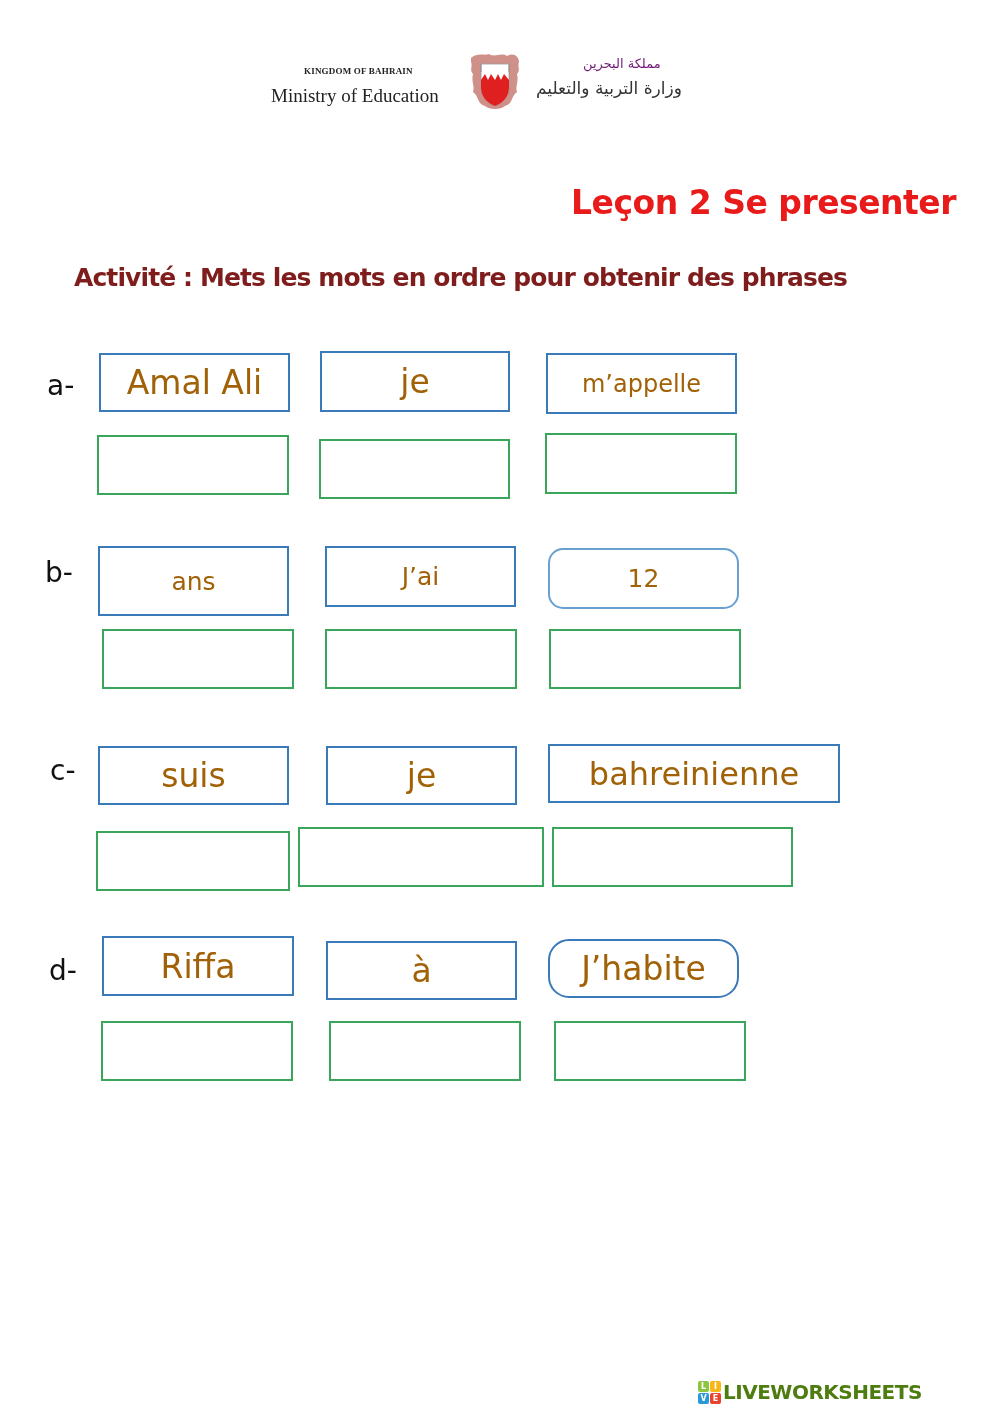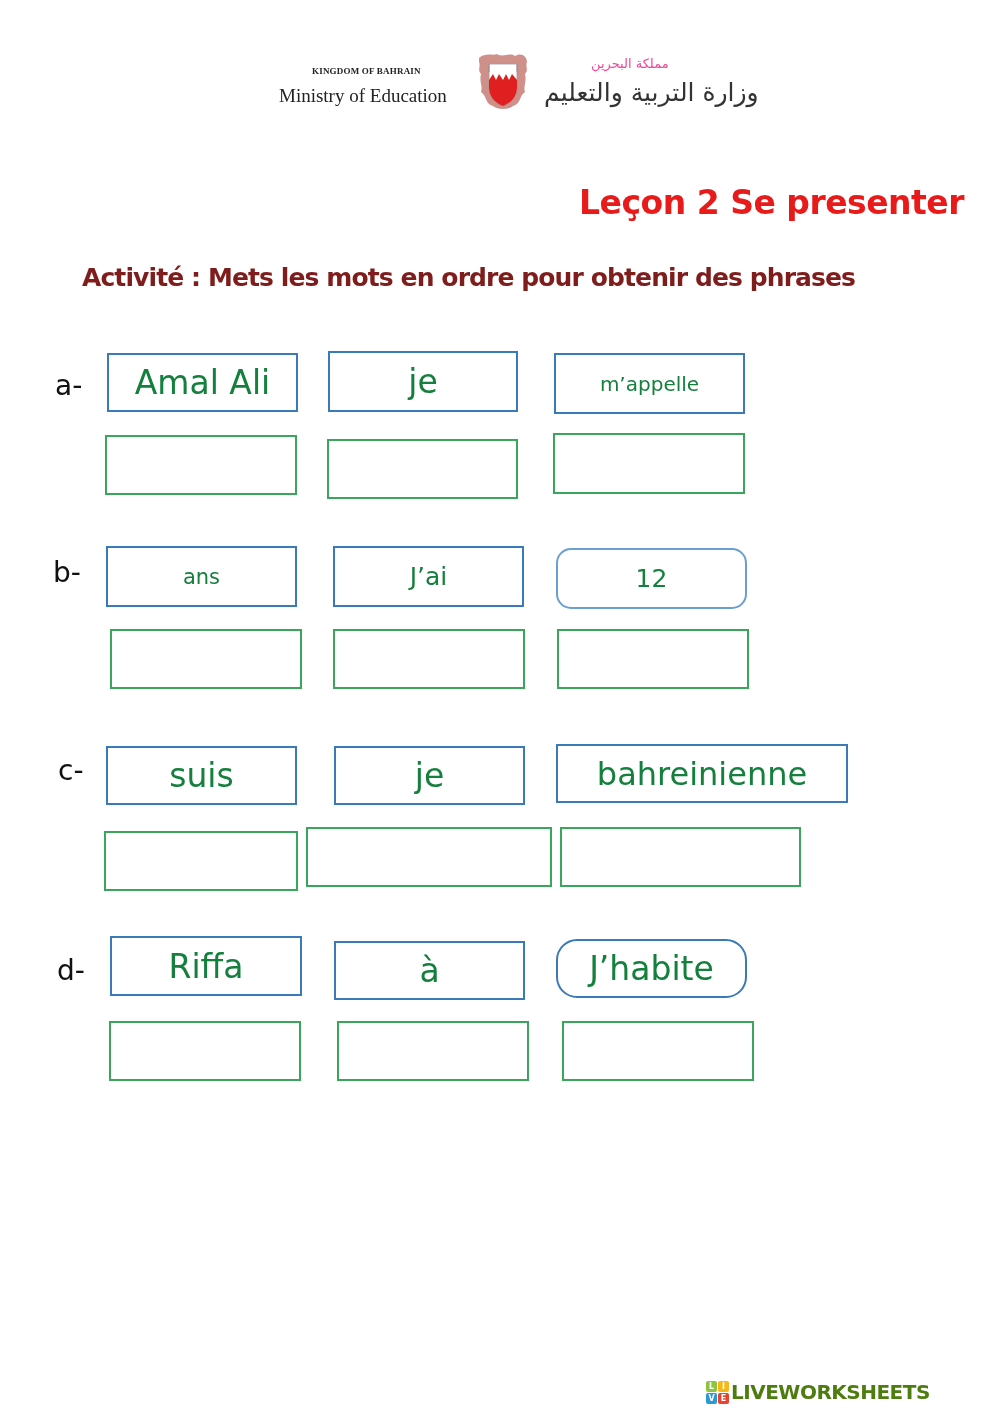--- a/index.html
+++ b/index.html
@@ -1,27 +1,27 @@
 <!DOCTYPE html>
 <html><head>
 <meta charset="utf-8">
 <style>
   html, body { margin: 0; padding: 0; background: #ffffff; }
   body { width: 1000px; height: 1413px; position: relative; overflow: hidden; font-family: "Liberation Sans", "DejaVu Sans", sans-serif; color: #111; }
-  .abs { position: absolute; margin-left: 8px; }
+  .abs { position: absolute; }
   
   .kingdom { left: 304px; top: 66px; font-family: "Liberation Serif", serif; font-size: 9px; font-weight: bold; letter-spacing: 0.2px; color: #222; }
   .ministry { left: 271px; top: 85px; font-family: "Liberation Serif", serif; font-size: 19px; color: #222; text-align: right; }
   .emblem { left: 467px; top: 52px; width: 56px; height: 62px; }
-  .arabic-top { left: 583px; top: 56px; font-family: "DejaVu Sans", sans-serif; font-size: 13px; color: #ec4899; direction: rtl; }
-  .arabic-main { left: 536px; top: 78px; font-family: "DejaVu Sans", sans-serif; font-size: 25px; color: #333; direction: rtl; letter-spacing: -0.5px; }
+  .arabic-top { left: 583px; top: 56px; font-family: "DejaVu Sans", sans-serif; font-size: 13px; color: #701a75; direction: rtl; }
+  .arabic-main { left: 536px; top: 78px; font-family: "DejaVu Sans", sans-serif; font-size: 17px; color: #333; direction: rtl; letter-spacing: -0.5px; }
   .title { left: 0; width: 956px; top: 183px; text-align: right; font-family: "DejaVu Sans", sans-serif; font-weight: bold; font-size: 33px; color: #e81a1a; letter-spacing: -0.5px; }
   .instruction { left: 74px; top: 263px; font-family: "DejaVu Sans", sans-serif; font-weight: bold; font-size: 25px; color: #7f1d1d; letter-spacing: -0.9px; white-space: nowrap; }
   .row-label { font-family: "DejaVu Sans", sans-serif; font-size: 28px; color: #111; }
-  .word { box-sizing: border-box; border: 2px solid #3a7ab8; background: #fff; display: flex; align-items: center; justify-content: center; font-family: "DejaVu Sans", sans-serif; color: #15803d; white-space: nowrap; }
+  .word { box-sizing: border-box; border: 2px solid #3a7ab8; background: #fff; display: flex; align-items: center; justify-content: center; font-family: "DejaVu Sans", sans-serif; color: #a16207; white-space: nowrap; }
   .drop { box-sizing: border-box; border: 2px solid #3aa65c; background: #fff; }
   .lw-logo { left: 698px; top: 1380px; display: flex; align-items: center; }
   .lw-badge { display: grid; grid-template-columns: 11px 11px; grid-template-rows: 11px 11px; gap: 1px; margin-right: 2px; }
   .lw-badge span { font-family: "DejaVu Sans", sans-serif; font-size: 8px; font-weight: bold; color: #fff; display: flex; align-items: center; justify-content: center; border-radius: 2px; }
   .lw-text { font-family: "DejaVu Sans", sans-serif; font-weight: bold; font-size: 20px; color: #4d7c0f; letter-spacing: -0.5px; }
 </style>
 </head>
 <body>
 
 <div class="abs kingdom">KINGDOM OF BAHRAIN</div>
@@ -36,27 +36,27 @@
 </div>
 <div class="abs arabic-top">مملكة البحرين</div>
 <div class="abs arabic-main">وزارة التربية والتعليم</div>
 
 <div class="abs title">Leçon 2 Se presenter</div>
 <div class="abs instruction">Activité : Mets les mots en ordre pour obtenir des phrases</div>
 
 <div class="abs row-label" style="left:47px;top:369px;">a-</div>
 <div class="abs word" style="left:99px;top:353px;width:191px;height:59px;font-size:33px;">Amal Ali</div>
 <div class="abs word" style="left:320px;top:351px;width:190px;height:61px;font-size:33px;">je</div>
-<div class="abs word" style="left:546px;top:353px;width:191px;height:61px;font-size:20px;">m’appelle</div>
+<div class="abs word" style="left:546px;top:353px;width:191px;height:61px;font-size:24px;">m’appelle</div>
 <div class="abs drop" style="left:97px;top:435px;width:192px;height:60px;"></div>
 <div class="abs drop" style="left:319px;top:439px;width:191px;height:60px;"></div>
 <div class="abs drop" style="left:545px;top:433px;width:192px;height:61px;"></div>
 
 <div class="abs row-label" style="left:45px;top:556px;">b-</div>
-<div class="abs word" style="left:98px;top:546px;width:191px;height:61px;font-size:21px;">ans</div>
+<div class="abs word" style="left:98px;top:546px;width:191px;height:70px;font-size:25px;">ans</div>
 <div class="abs word" style="left:325px;top:546px;width:191px;height:61px;font-size:25px;">J’ai</div>
 <div class="abs word" style="left:548px;top:548px;width:191px;height:61px;font-size:25px;border-color:#6aa0d0;border-radius:15px;">12</div>
 <div class="abs drop" style="left:102px;top:629px;width:192px;height:60px;"></div>
 <div class="abs drop" style="left:325px;top:629px;width:192px;height:60px;"></div>
 <div class="abs drop" style="left:549px;top:629px;width:192px;height:60px;"></div>
 
 <div class="abs row-label" style="left:50px;top:754px;">c-</div>
 <div class="abs word" style="left:98px;top:746px;width:191px;height:59px;font-size:33px;">suis</div>
 <div class="abs word" style="left:326px;top:746px;width:191px;height:59px;font-size:33px;">je</div>
 <div class="abs word" style="left:548px;top:744px;width:292px;height:59px;font-size:32px;">bahreinienne</div>

